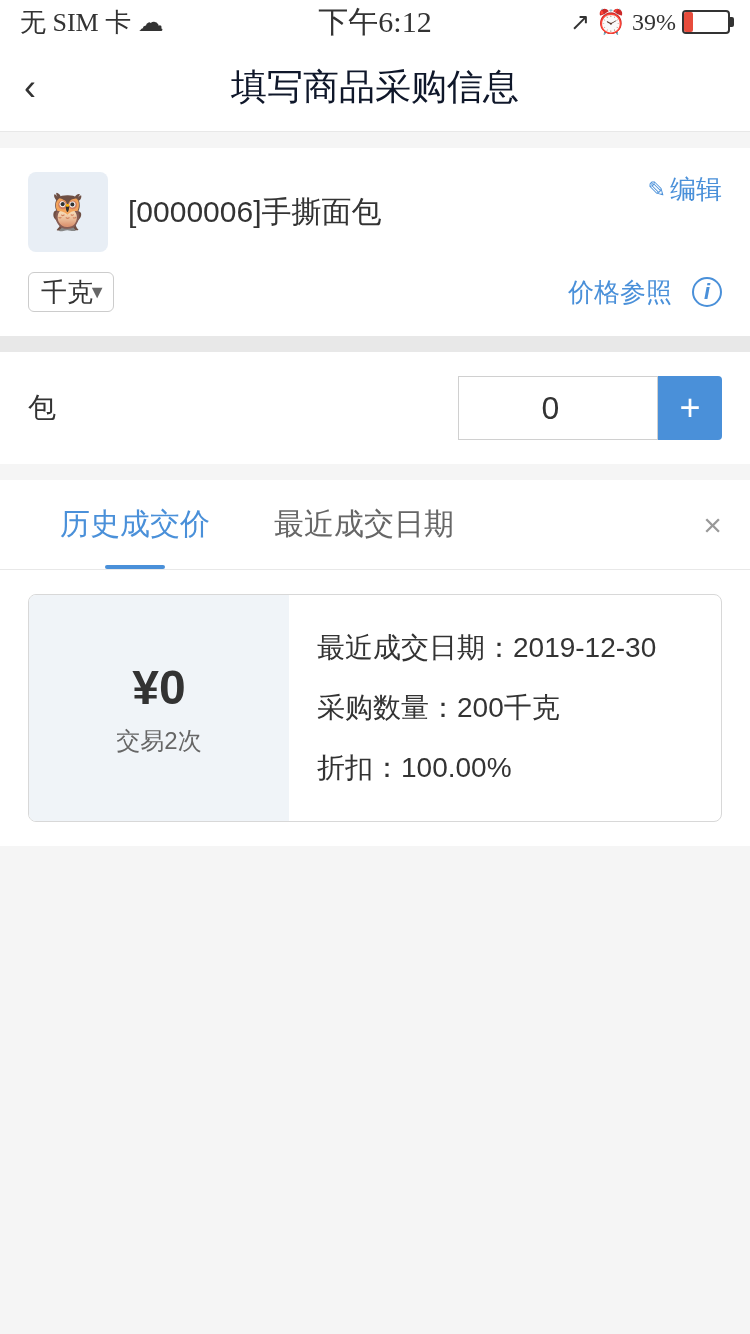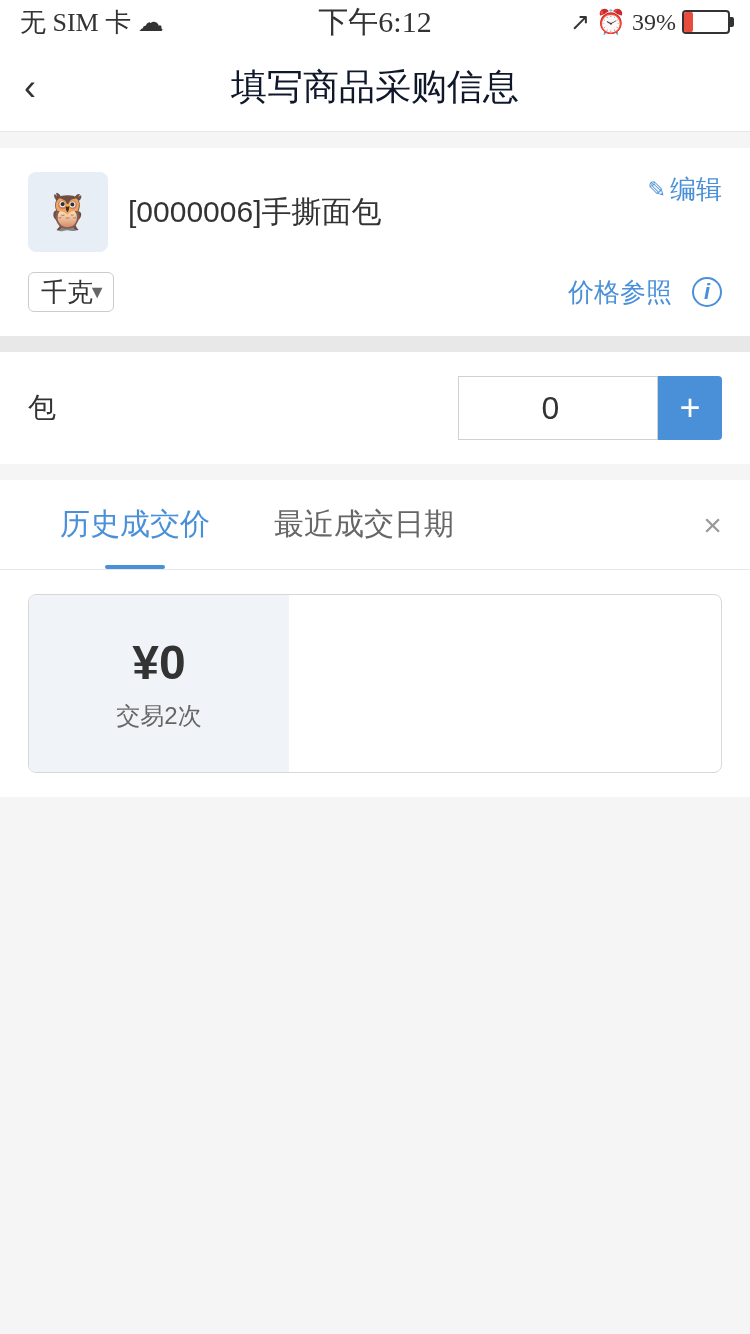--- a/index.html
+++ b/index.html
@@ -414,15 +414,26 @@
     </div>
     <span class="tab-close">×</span>
   </div>
 
   <div class="transaction-area">
     <div class="transaction-card">
       <div class="transaction-left">
         <div class="transaction-price">¥0</div>
         <div class="transaction-count">交易2次</div>
       </div>
+      <div class="transaction-right">
+        <div class="transaction-detail">
+          <span>最近成交日期：</span><span>2019-12-30</span>
+        </div>
+        <div class="transaction-detail">
+          <span>采购数量：</span><span>200千克</span>
+        </div>
+        <div class="transaction-detail">
+          <span>折扣：</span><span>100.00%</span>
+        </div>
+      </div>
     </div>
   </div>
 </div>
 
 </body></html>

